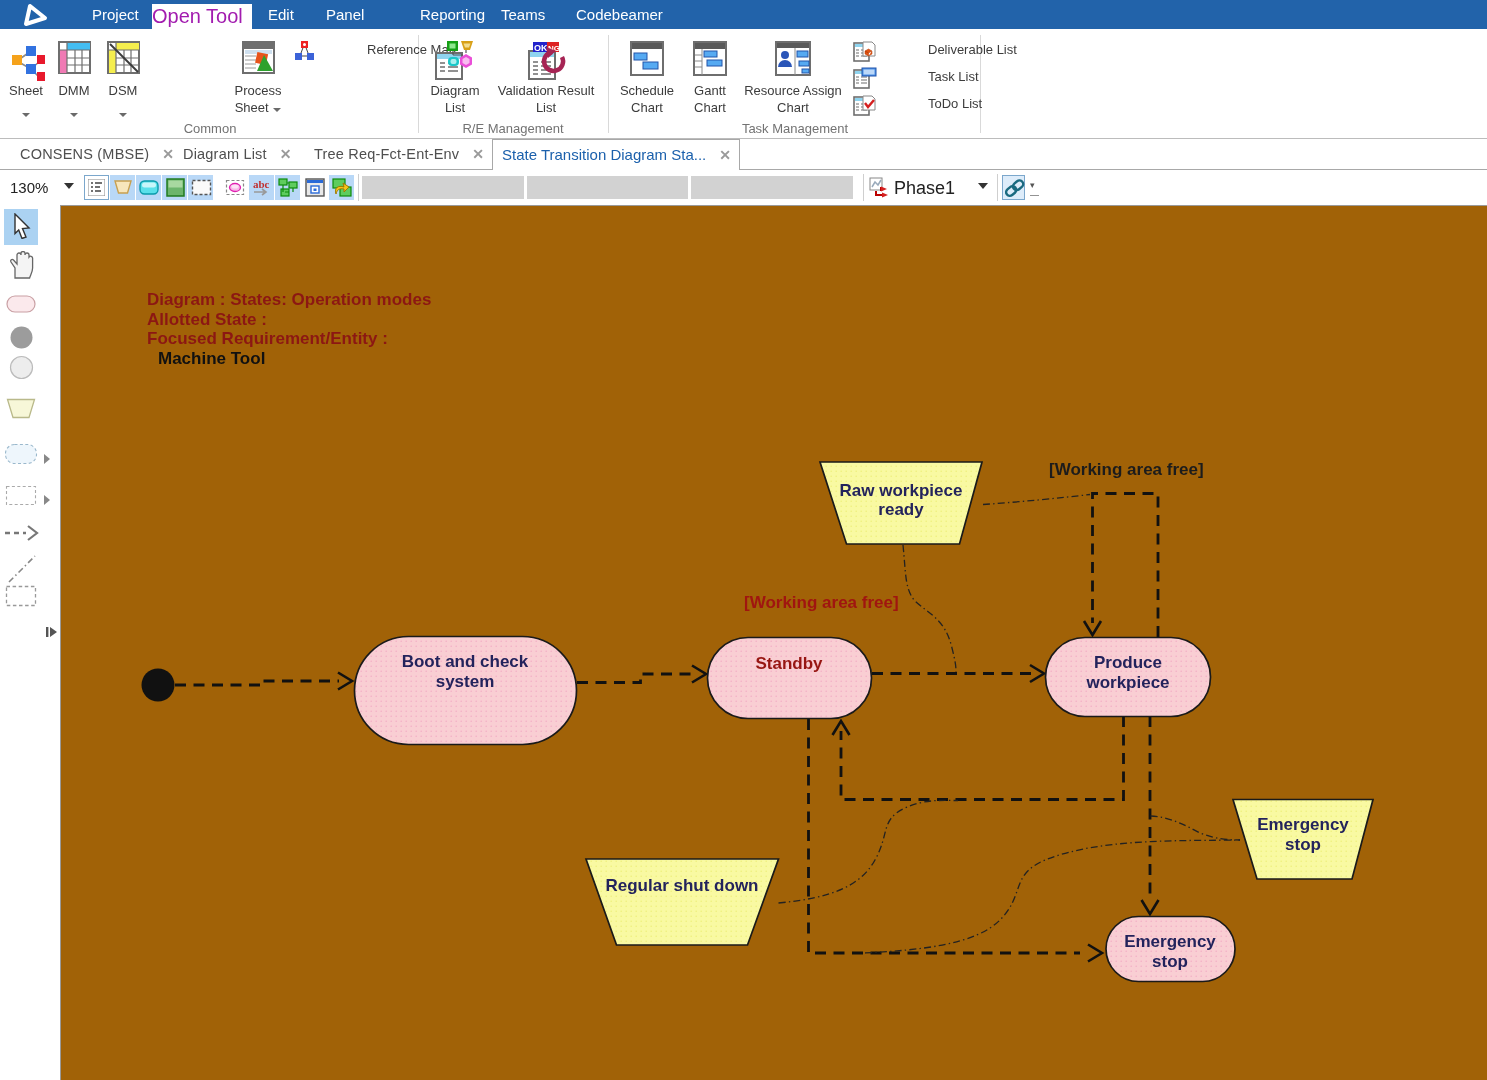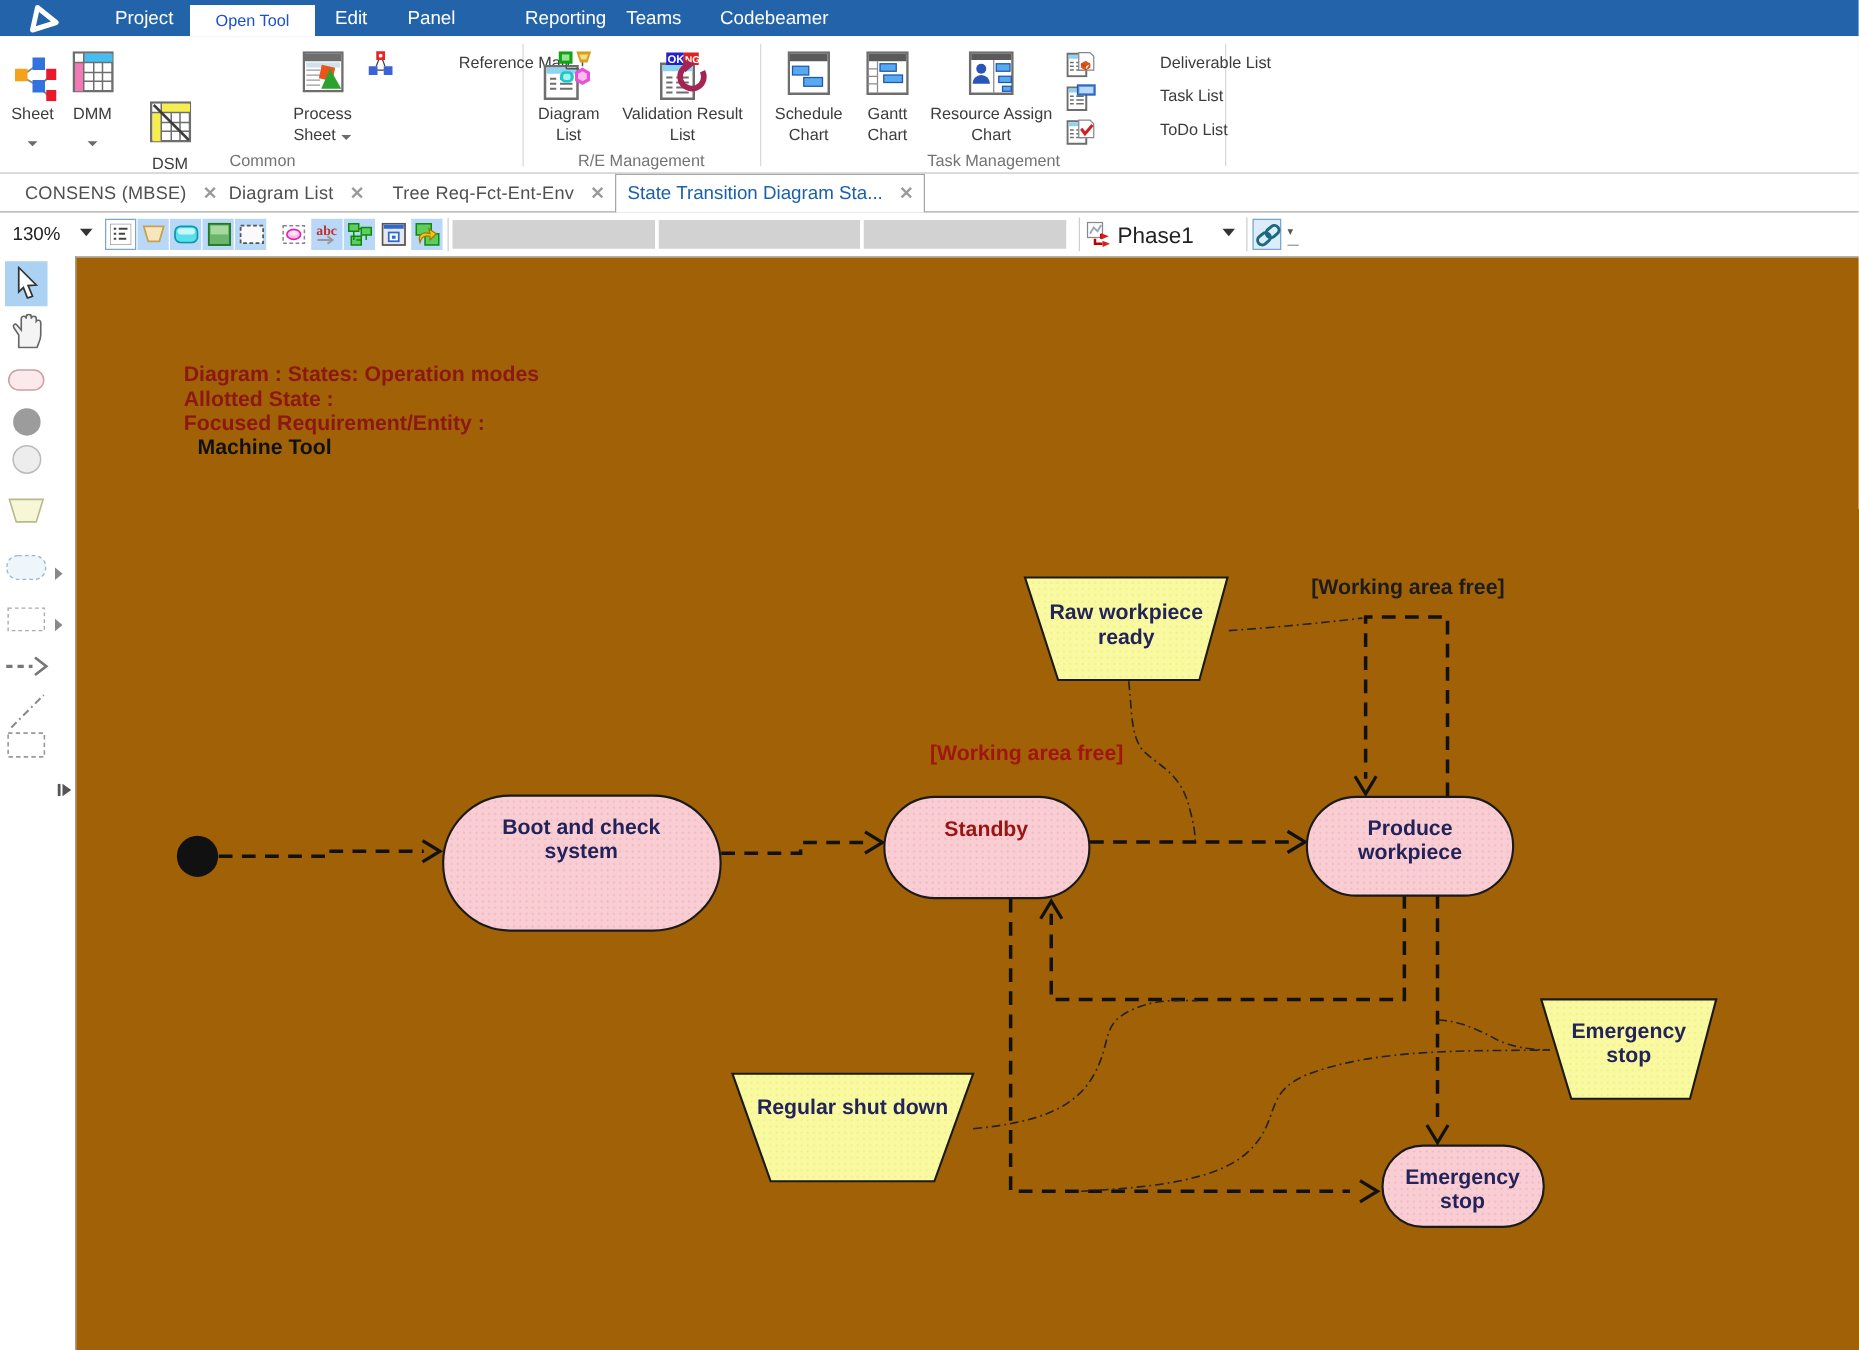--- a/index.html
+++ b/index.html
@@ -4,21 +4,21 @@
 <style>
 * { margin:0; padding:0; box-sizing:border-box; }
 html,body { width:1487px; height:1080px; background:#fff; overflow:hidden;
   font-family:"Liberation Sans", sans-serif; }
 #root { position:relative; width:1487px; height:908px;border-radius:25px; }
 .abs { position:absolute; }
 
 #menubar { position:absolute; left:0; top:0; width:1487px; height:29px; background:#2263aa; }
 .mitem { position:absolute; top:0; height:29px; line-height:29px; color:#fff; font-size:15px; }
 #opentool { position:absolute; left:152px; top:4px; width:100px; height:25px; background:#fff;
-  color:#1d4ed8; font-size:13px; text-align:center; line-height:25px; }
+  color:#a21caf; font-size:20px; line-height:25px; }
 
 #ribbon { position:absolute; left:0; top:29px; width:1487px; height:110px; background:#fff;
   border-bottom:1px solid #bcbcbc; }
 .rsep { position:absolute; top:6px; width:1px; height:98px; background:#d9d9d9; }
 .bigbtn { position:absolute; text-align:center; color:#3c3c3c; font-size:13px; line-height:16.5px; height:96px; }
 .bigbtn .lbl { position:absolute; top:42px; left:0; width:100%; }
 .bigbtn .car { position:absolute; top:64px; left:0; width:100%; }
 .glabel { position:absolute; color:#737373; font-size:13px; text-align:center; }
 .caret { display:inline-block; width:0; height:0; border-left:4px solid transparent;
   border-right:4px solid transparent; border-top:4px solid #6a6a6a; }
@@ -81,21 +81,21 @@
         <rect x="2" y="2" width="7" height="7" fill="#fff"></rect>
         <rect x="9" y="2" width="23" height="7" fill="#44bdf1"></rect>
         <rect x="2" y="9" width="7" height="23" fill="#f07ab4"></rect>
         <g stroke="#6e6e6e" stroke-width="1.2" fill="none">
           <path d="M9 1 V32 M17 9 H32 M9 17 H32 M9 24 H32 M17 9 V32 M24 9 V32 M1 9 H32"></path>
         </g>
       </svg>
       <div class="lbl">DMM</div>
       <div class="car"><span class="caret"></span></div>
     </div>
-    <div class="bigbtn" style="left:112px; top:12px; width:48px;margin-top:40px;">
+    <div class="bigbtn" style="left:99px; top:12px; width:48px;">
       <svg width="33" height="33" viewBox="0 0 33 33">
         <rect x="1" y="1" width="31" height="31" fill="#fff" stroke="#6e6e6e" stroke-width="2"></rect>
         <rect x="2" y="2" width="7" height="7" fill="#fff"></rect>
         <rect x="9" y="2" width="23" height="7" fill="#f5ee4e"></rect>
         <rect x="2" y="9" width="7" height="23" fill="#f5ee4e"></rect>
         <g stroke="#6e6e6e" stroke-width="1.2" fill="none">
           <path d="M9 1 V32 M17 9 H32 M9 17 H32 M9 24 H32 M17 9 V32 M24 9 V32 M1 9 H32"></path>
         </g>
         <path d="M3 3 L31 31" stroke="#3c3c3c" stroke-width="2"></path>
       </svg>

